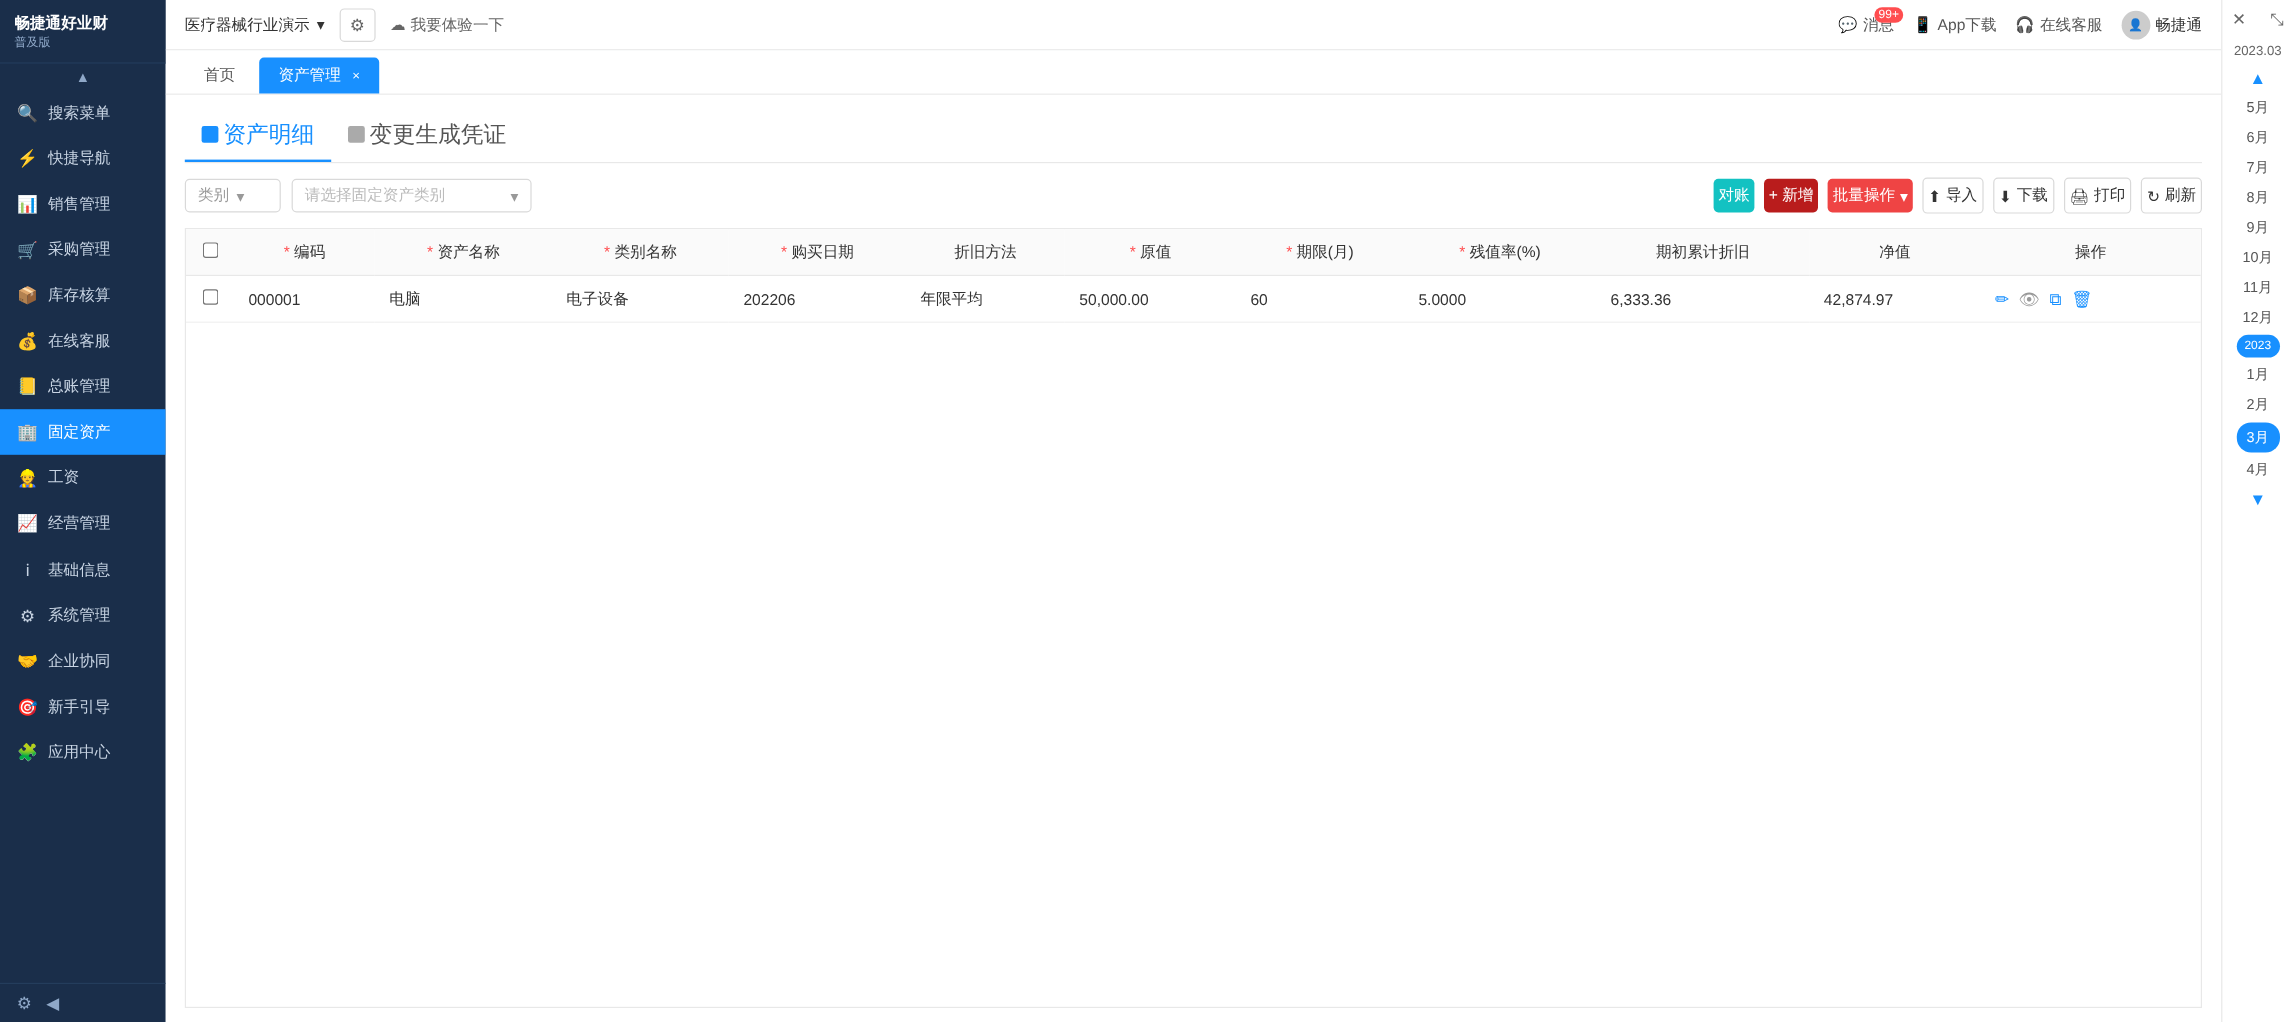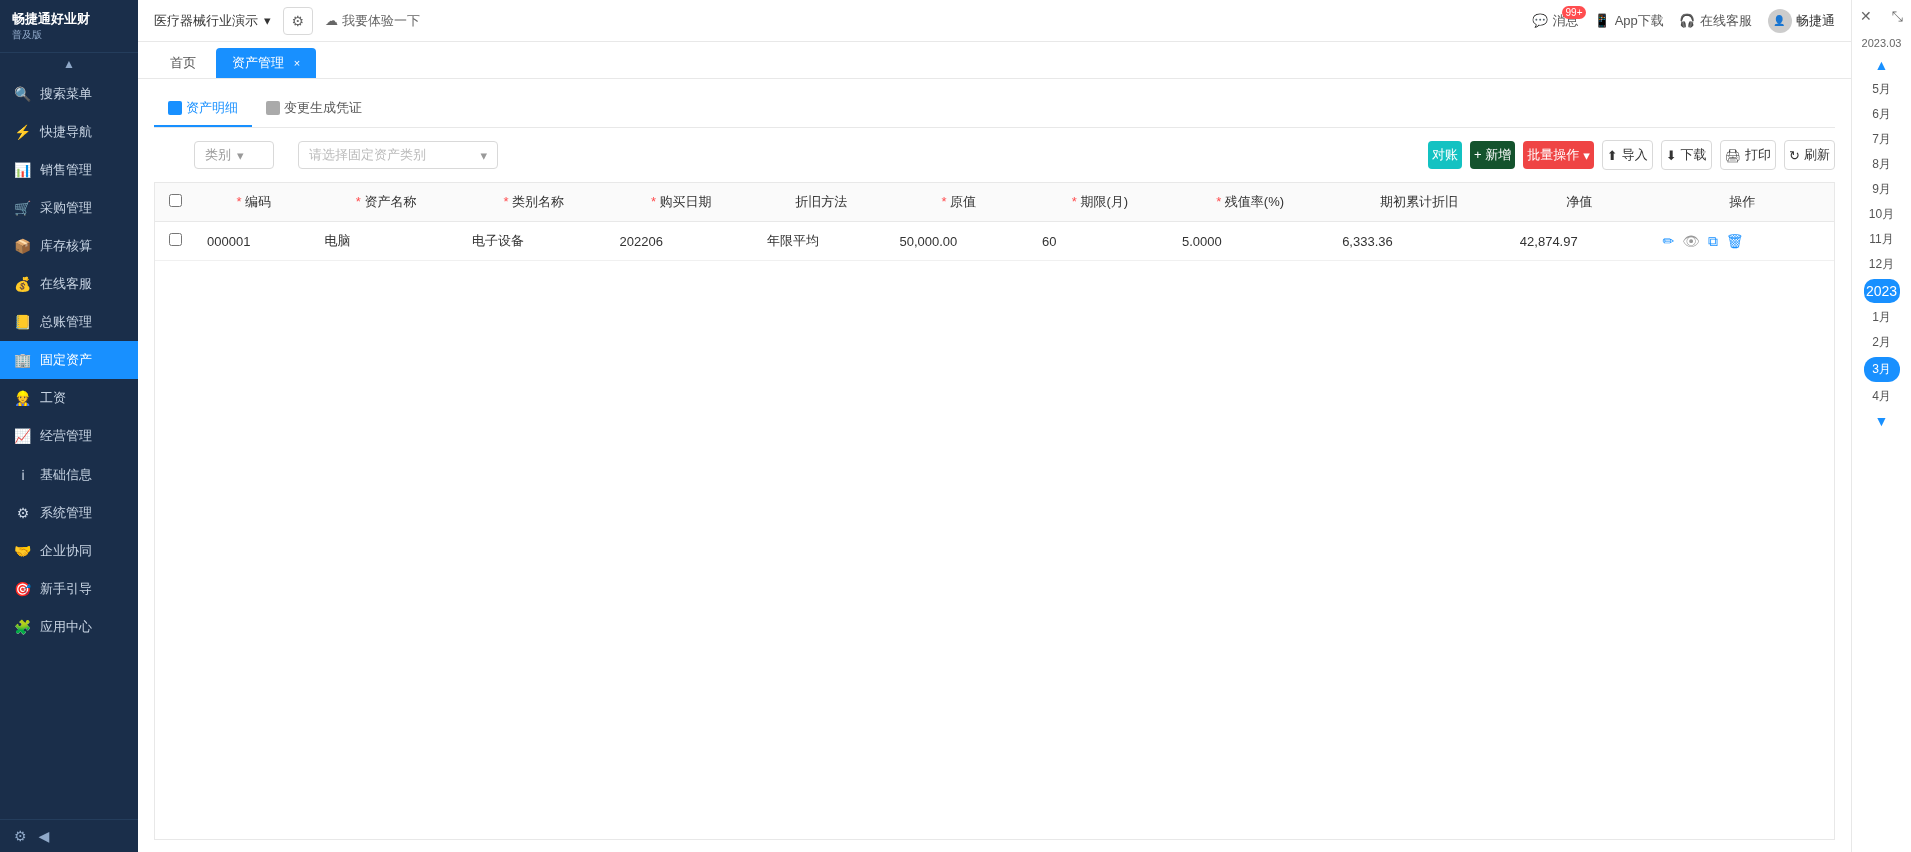--- a/index.html
+++ b/index.html
@@ -175,21 +175,21 @@
       align-items: center;
       border-bottom: 1px solid #e8e8e8;
       margin-bottom: 12px;
     }
     .sub-tab {
       display: flex;
       align-items: center;
       gap: 4px;
       padding: 8px 14px;
       cursor: pointer;
-      font-size: 13px;
+      font-size: 19px;
       color: #555;
       border-bottom: 2px solid transparent;
     }
     .sub-tab.active {
       color: #1890ff;
       border-bottom: 2px solid #1890ff;
     }
     .sub-tab-icon {
       width: 14px;
       height: 14px;
@@ -200,21 +200,21 @@
       justify-content: center;
     }
 
     
     .toolbar {
       display: flex;
       align-items: center;
       gap: 8px;
       margin-bottom: 12px;
     }
-    .toolbar-left { display: flex; align-items: center; gap: 24px; flex: 1; margin-left: 40px; }
+    .toolbar-left { display: flex; align-items: center; gap: 9px; flex: 1; }
     .toolbar-right { display: flex; align-items: center; gap: 8px; }
 
     .select-wrapper {
       display: flex;
       align-items: center;
       border: 1px solid #d9d9d9;
       border-radius: 4px;
       padding: 4px 10px;
       background: #fff;
       gap: 6px;
@@ -231,21 +231,21 @@
     .btn {
       display: flex;
       align-items: center;
       gap: 4px;
       padding: 5px 4px;
       border-radius: 4px;
       font-size: 13px;
       cursor: pointer;
       border: none;
     }
-    .btn-primary { background: #14532d; color: #fff; justify-content: center; }
+    .btn-primary { background: #b91c1c; color: #fff; justify-content: center; }
     .btn-default { background: #fff; color: #333; border: 1px solid #d9d9d9; }
     .btn-teal { background: #13c2c2; color: #fff; }
     .btn-dropdown { background: #ef4444; color: #fff; }
 
     
     .table-container { flex: 1; overflow: auto; border: 1px solid #e8e8e8; }
     table { width: 100%; border-collapse: collapse; font-size: 13px; }
     thead th {
       background: #fafafa;
       padding: 10px 12px;
@@ -337,21 +337,21 @@
       background: #1890ff;
       color: #fff;
       border-radius: 12px;
       width: 36px;
       margin: 2px auto;
     }
     .month-item.year-badge {
       background: #1890ff;
       color: #fff;
       border-radius: 10px;
-      font-size: 14px;
+      font-size: 10px;
       width: 36px;
       margin: 2px auto;
     }
     .up-arrow, .down-arrow {
       color: #1890ff;
       font-size: 14px;
       cursor: pointer;
       text-align: center;
       padding: 4px 0;
     }

